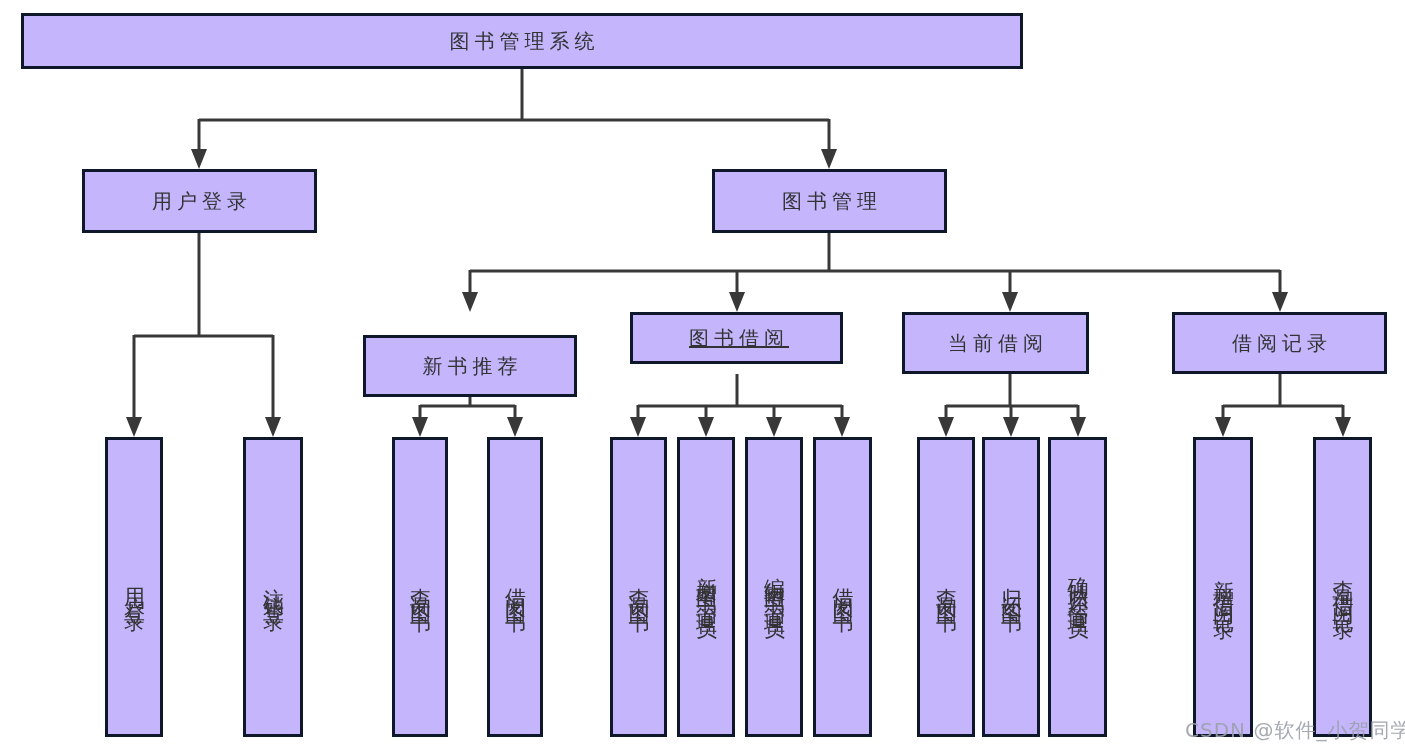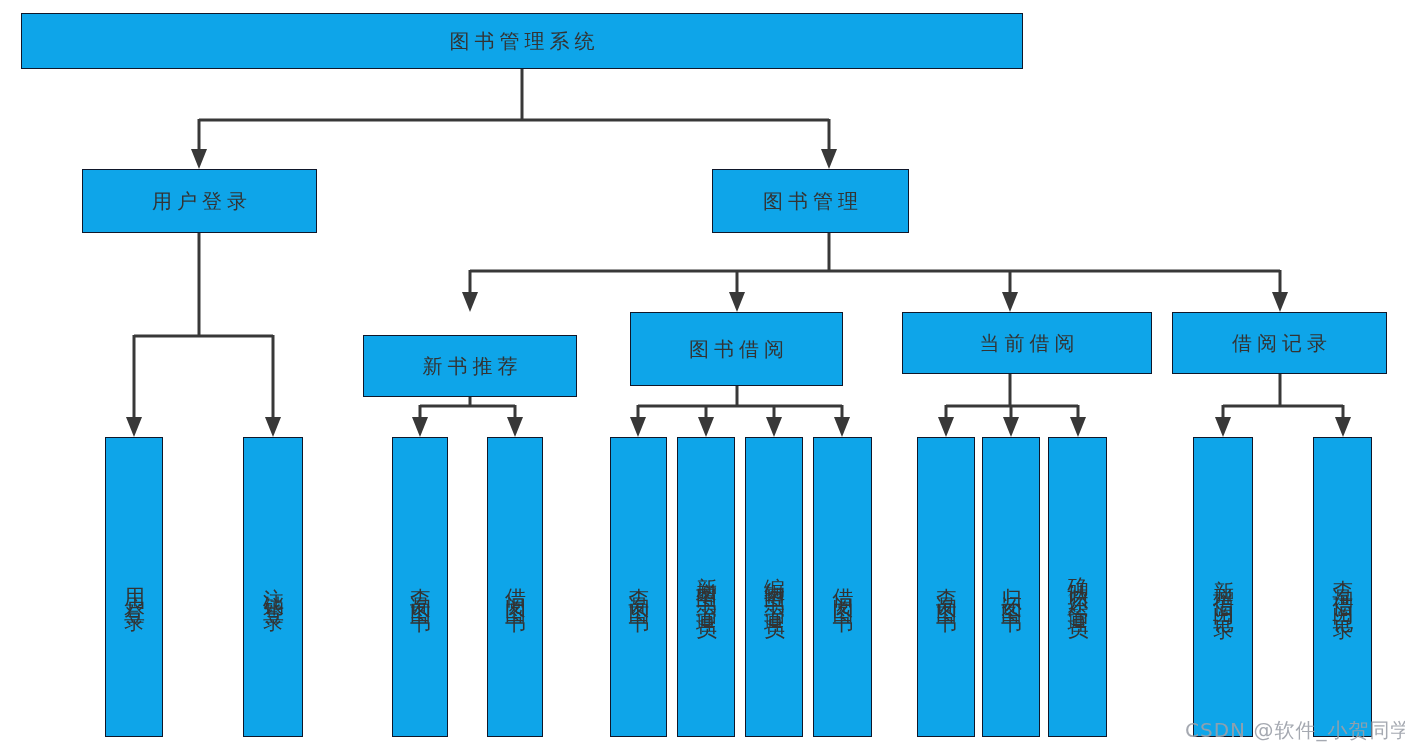--- a/index.html
+++ b/index.html
@@ -16,22 +16,22 @@
     overflow: hidden;
   }
   #connectors {
     position: absolute;
     left: 0; top: 0;
     z-index: 0;
   }
   .box {
     position: absolute;
     box-sizing: border-box;
-    background: #0ea5e9;
-    border: 1px solid #0f172a;
+    background: #c4b5fd;
+    border: 3px solid #0f172a;
     color: #333333;
     display: flex;
     align-items: center;
     justify-content: center;
     z-index: 1;
     line-height: 1;
   }
   .box.h {
     font-size: 20px;
     letter-spacing: 5px;
@@ -41,25 +41,25 @@
   .box.v {
     writing-mode: vertical-rl;
     font-size: 21px;
     letter-spacing: 8px;
     white-space: nowrap;
   }
   
   #b-root            { left: 21px;   top: 13px;  width: 1002px; height: 56px; }
   
   #b-user-login-br   { left: 82px;   top: 169px; width: 235px;  height: 64px; }
-  #b-book-mgmt-br    { left: 712px;  top: 169px; width: 197px;  height: 64px; }
+  #b-book-mgmt-br    { left: 712px;  top: 169px; width: 235px;  height: 64px; }
   
   #b-new-book-rec    { left: 363px;  top: 312px; width: 214px;  height: 62px; margin-top: 23px; }
-  #b-book-borrow     { left: 630px;  top: 312px; width: 213px;  height: 74px; }
-  #b-current-borrow  { left: 902px;  top: 312px; width: 250px;  height: 62px; }
+  #b-book-borrow     { left: 630px;  top: 312px; width: 213px;  height: 52px; text-decoration: underline; }
+  #b-current-borrow  { left: 902px;  top: 312px; width: 187px;  height: 62px; }
   #b-borrow-records  { left: 1172px; top: 312px; width: 215px;  height: 62px; }
   
   .box.v             { top: 437px; height: 300px; }
   #b-l-user-login    { left: 105px;  width: 58px; }
   #b-l-logout        { left: 243px;  width: 60px; }
   #b-l-query1        { left: 392px;  width: 56px; }
   #b-l-borrow1       { left: 487px;  width: 56px; }
   #b-l-query2        { left: 610px;  width: 57px; }
   #b-l-add-books     { left: 677px;  width: 58px; letter-spacing: 6px; }
   #b-l-edit-books    { left: 745px;  width: 58px; letter-spacing: 6px; }

